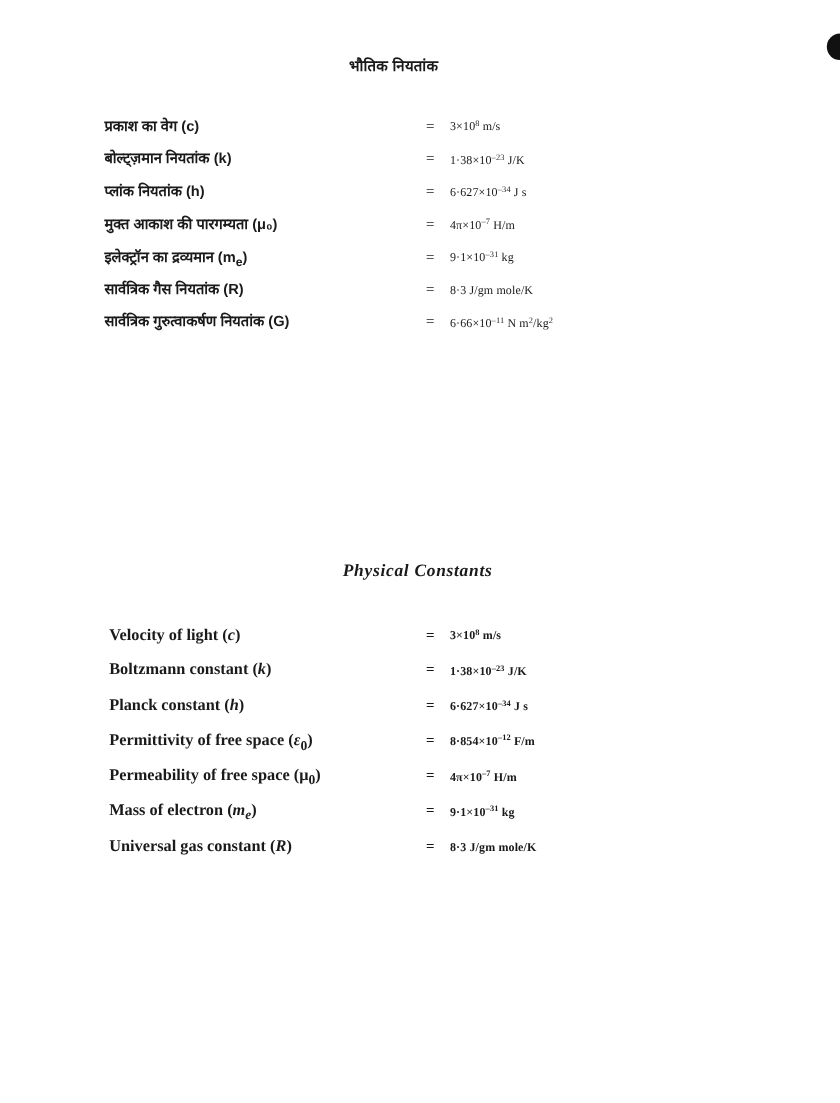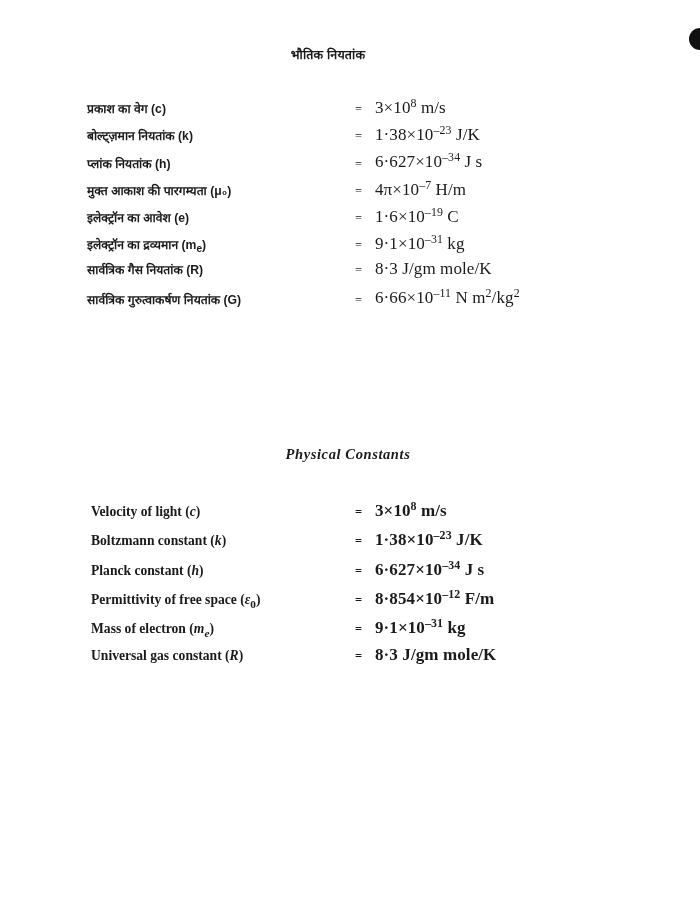--- a/index.html
+++ b/index.html
@@ -31,21 +31,21 @@
     border-bottom-left-radius: 11px;
   }
 
   
   .section {
     position: absolute;
     left: 0;
     width: 700px;
   }
   .sec-hindi  { top: 46px; }
-  .sec-english{ top: 446px; }
+  .sec-english{ top: 468px; }
 
   .sec-title {
     text-align: center;
     font-weight: bold;
     letter-spacing: 0.2px;
   }
   .sec-hindi .sec-title {
     font-family: "Liberation Sans", "DejaVu Sans", sans-serif;
     font-size: 12.5px;
     padding-right: 44px;
@@ -87,21 +87,21 @@
     font-size: 13.6px;
     width: 264px;
   }
   .c-eq {
     width: 20px;
     font-size: 12.5px;
     text-align: left;
   }
   .c-value {
     font-family: "Liberation Serif", "DejaVu Serif", serif;
-    font-size: 17px;
+    font-size: 10px;
     letter-spacing: 0.1px;
     margin-left: 36px;
   }
   .c-value sup { font-size: 0.70em; vertical-align: 0.52em; }
 
   
   .footer {
     position: absolute;
     left: 0;
     top: 855px;
@@ -150,25 +150,20 @@
             <td class="c-label">प्लांक नियतांक (h)</td>
             <td class="c-eq">=</td>
             <td class="c-value">6·627×10<sup>–34</sup> J s</td>
           </tr>
           <tr>
             <td class="c-label">मुक्त आकाश की पारगम्यता (μ₀)</td>
             <td class="c-eq">=</td>
             <td class="c-value">4π×10<sup>–7</sup> H/m</td>
           </tr>
           <tr>
-            <td class="c-label">इलेक्ट्रॉन का आवेश (e)</td>
-            <td class="c-eq">=</td>
-            <td class="c-value">1·6×10<sup>–19</sup> C</td>
-          </tr>
-          <tr>
             <td class="c-label">इलेक्ट्रॉन का द्रव्यमान (m<sub>e</sub>)</td>
             <td class="c-eq">=</td>
             <td class="c-value">9·1×10<sup>–31</sup> kg</td>
           </tr>
           <tr>
             <td class="c-label">सार्वत्रिक गैस नियतांक (R)</td>
             <td class="c-eq">=</td>
             <td class="c-value">8·3 J/gm mole/K</td>
           </tr>
           <tr>
@@ -198,20 +193,25 @@
             <td class="c-label">Planck constant (<i>h</i>)</td>
             <td class="c-eq">=</td>
             <td class="c-value">6·627×10<sup>–34</sup> J s</td>
           </tr>
           <tr>
             <td class="c-label">Permittivity of free space (<i>ε</i><sub>0</sub>)</td>
             <td class="c-eq">=</td>
             <td class="c-value">8·854×10<sup>–12</sup> F/m</td>
           </tr>
           <tr>
+            <td class="c-label">Permeability of free space (μ<sub>0</sub>)</td>
+            <td class="c-eq">=</td>
+            <td class="c-value">4π×10<sup>–7</sup> H/m</td>
+          </tr>
+          <tr>
             <td class="c-label">Mass of electron (<i>m<sub>e</sub></i>)</td>
             <td class="c-eq">=</td>
             <td class="c-value">9·1×10<sup>–31</sup> kg</td>
           </tr>
           <tr>
             <td class="c-label">Universal gas constant (<i>R</i>)</td>
             <td class="c-eq">=</td>
             <td class="c-value">8·3 J/gm mole/K</td>
           </tr>
         </tbody>

